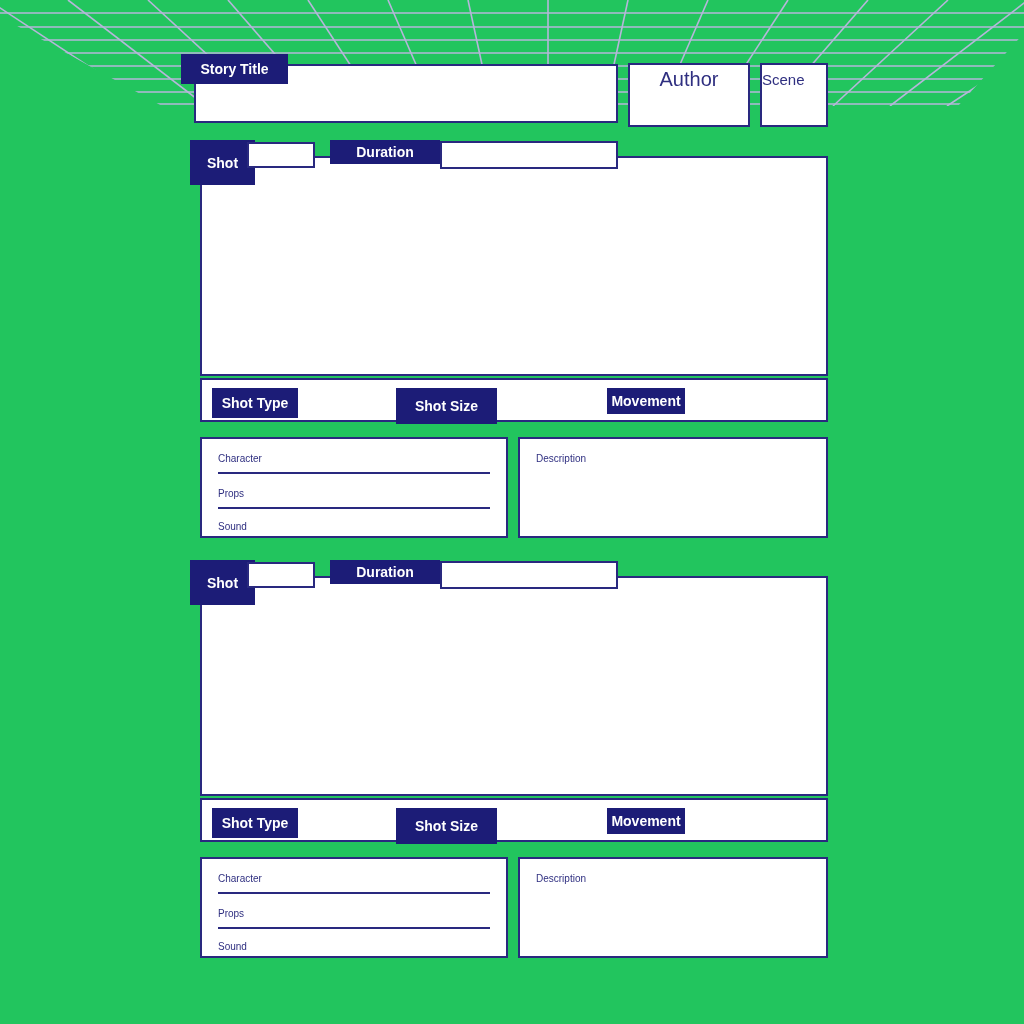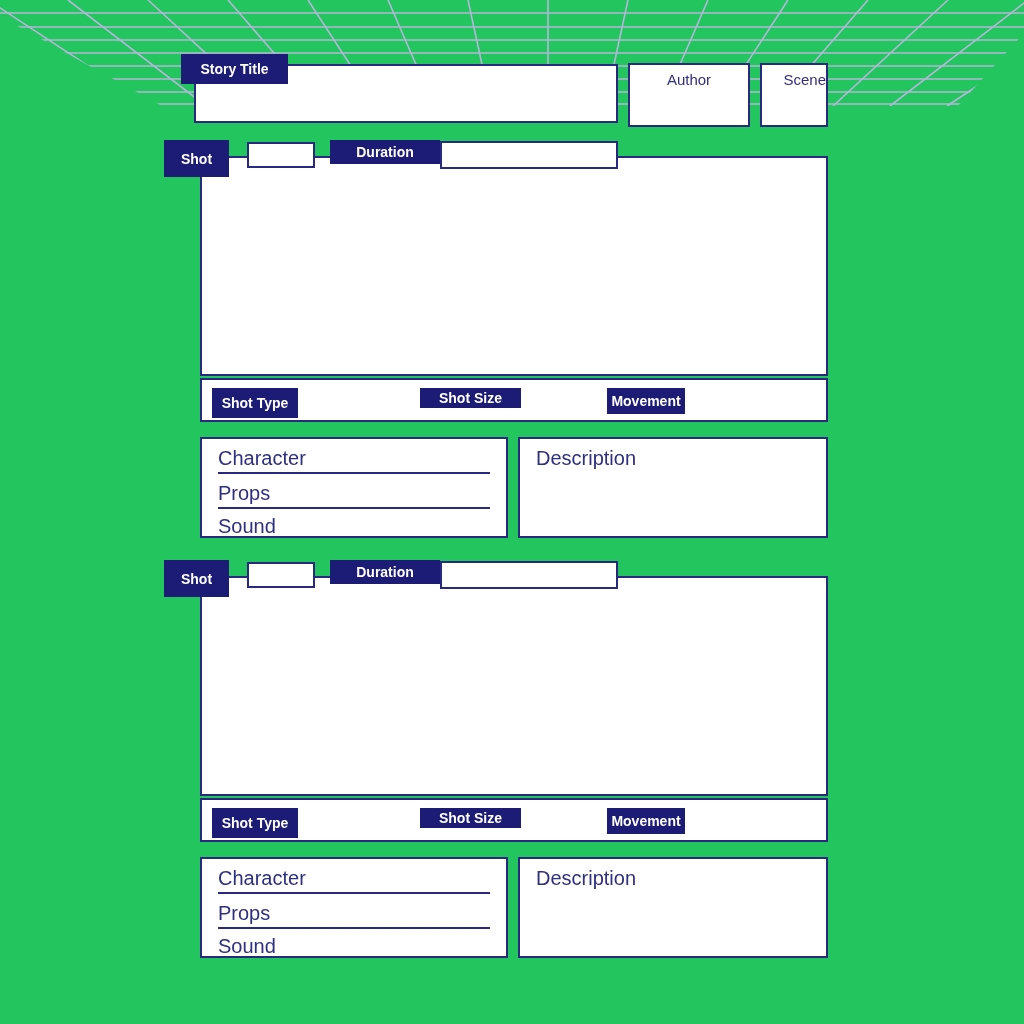--- a/index.html
+++ b/index.html
@@ -6,31 +6,31 @@
   .page{
     position:relative;width:1024px;height:1024px;background:#22c55e;
     font-family:"Liberation Sans","DejaVu Sans",sans-serif;overflow:hidden;
   }
   .abs{position:absolute;box-sizing:border-box}
   .navy{
     background:var(--navy-fill,#1c1c77);color:#fff;font-weight:700;font-size:14px;
     display:flex;align-items:center;justify-content:center;white-space:nowrap;
   }
   .box{background:#fff;border:2px solid var(--line,#29297f)}
-  .ftext{color:var(--text,#2f2f80);font-size:20px;line-height:15px;white-space:nowrap}
+  .ftext{color:var(--text,#2f2f80);font-size:10px;line-height:15px;white-space:nowrap}
   .gridline{stroke:var(--grid,#b6b6da);stroke-width:1.6;fill:none}
   .shot-block{position:absolute;left:0;width:1024px;height:400px}
-  .b-shot-label{left:164px;top:1px;width:65px;height:37px}
+  .b-shot-label{left:190px;top:1px;width:65px;height:45px}
   .b-shot-input{left:247px;top:3px;width:68px;height:26px}
   .b-duration-label{left:330px;top:1px;width:110px;height:24px}
   .b-duration-input{left:440px;top:2px;width:178px;height:28px}
   .b-frame{left:200px;top:17px;width:628px;height:220px}
   .b-strip{left:200px;top:239px;width:628px;height:44px}
   .b-shot-type{left:212px;top:249px;width:86px;height:30px}
-  .b-shot-size{left:420px;top:249px;width:101px;height:20px}
+  .b-shot-size{left:396px;top:249px;width:101px;height:36px}
   .b-movement{left:607px;top:249px;width:78px;height:26px}
   .b-st-field{left:308px;top:241px;width:110px;height:40px}
   .b-ss-field{left:523px;top:241px;width:82px;height:40px}
   .b-mv-field{left:687px;top:241px;width:139px;height:40px}
   .b-char-box{left:200px;top:298px;width:308px;height:101px}
   .b-desc-box{left:518px;top:298px;width:310px;height:101px}
   .row-label{position:absolute;left:16px}
   .field-line{position:absolute;left:16px;width:272px;height:2px;background:var(--line,#29297f)}
   .field-area{position:absolute}
 </style>
@@ -72,23 +72,23 @@
       <line class="gridline" x1="-40" y1="92" x2="1064" y2="92"></line>
       <line class="gridline" x1="-40" y1="104" x2="1064" y2="104"></line>
     </g>
   </svg>
 
   <div class="abs box" style="left:194px;top:64px;width:424px;height:59px"></div>
   <div class="abs navy" style="left:181px;top:54px;width:107px;height:30px">
     <span>Story Title</span>
   </div>
   <div class="abs box" style="left:628px;top:63px;width:122px;height:64px;text-align:center">
-    <div class="ftext" style="margin-top:7px;font-size:15px">Author</div>
+    <div class="ftext" style="margin-top:7px;font-size:20px">Author</div>
   </div>
-  <div class="abs box" style="left:760px;top:63px;width:68px;height:64px;text-align:right">
+  <div class="abs box" style="left:760px;top:63px;width:68px;height:64px;text-align:left">
     <div class="ftext" style="margin-top:7px;font-size:15px">Scene</div>
   </div>
 
   <div class="shot-block" style="top:139px">
     <div class="abs box b-frame"></div>
     <div class="abs box b-strip"></div>
     <div class="abs navy b-shot-label">
       <span>Shot</span>
     </div>
     <div class="abs box b-shot-input"></div>

